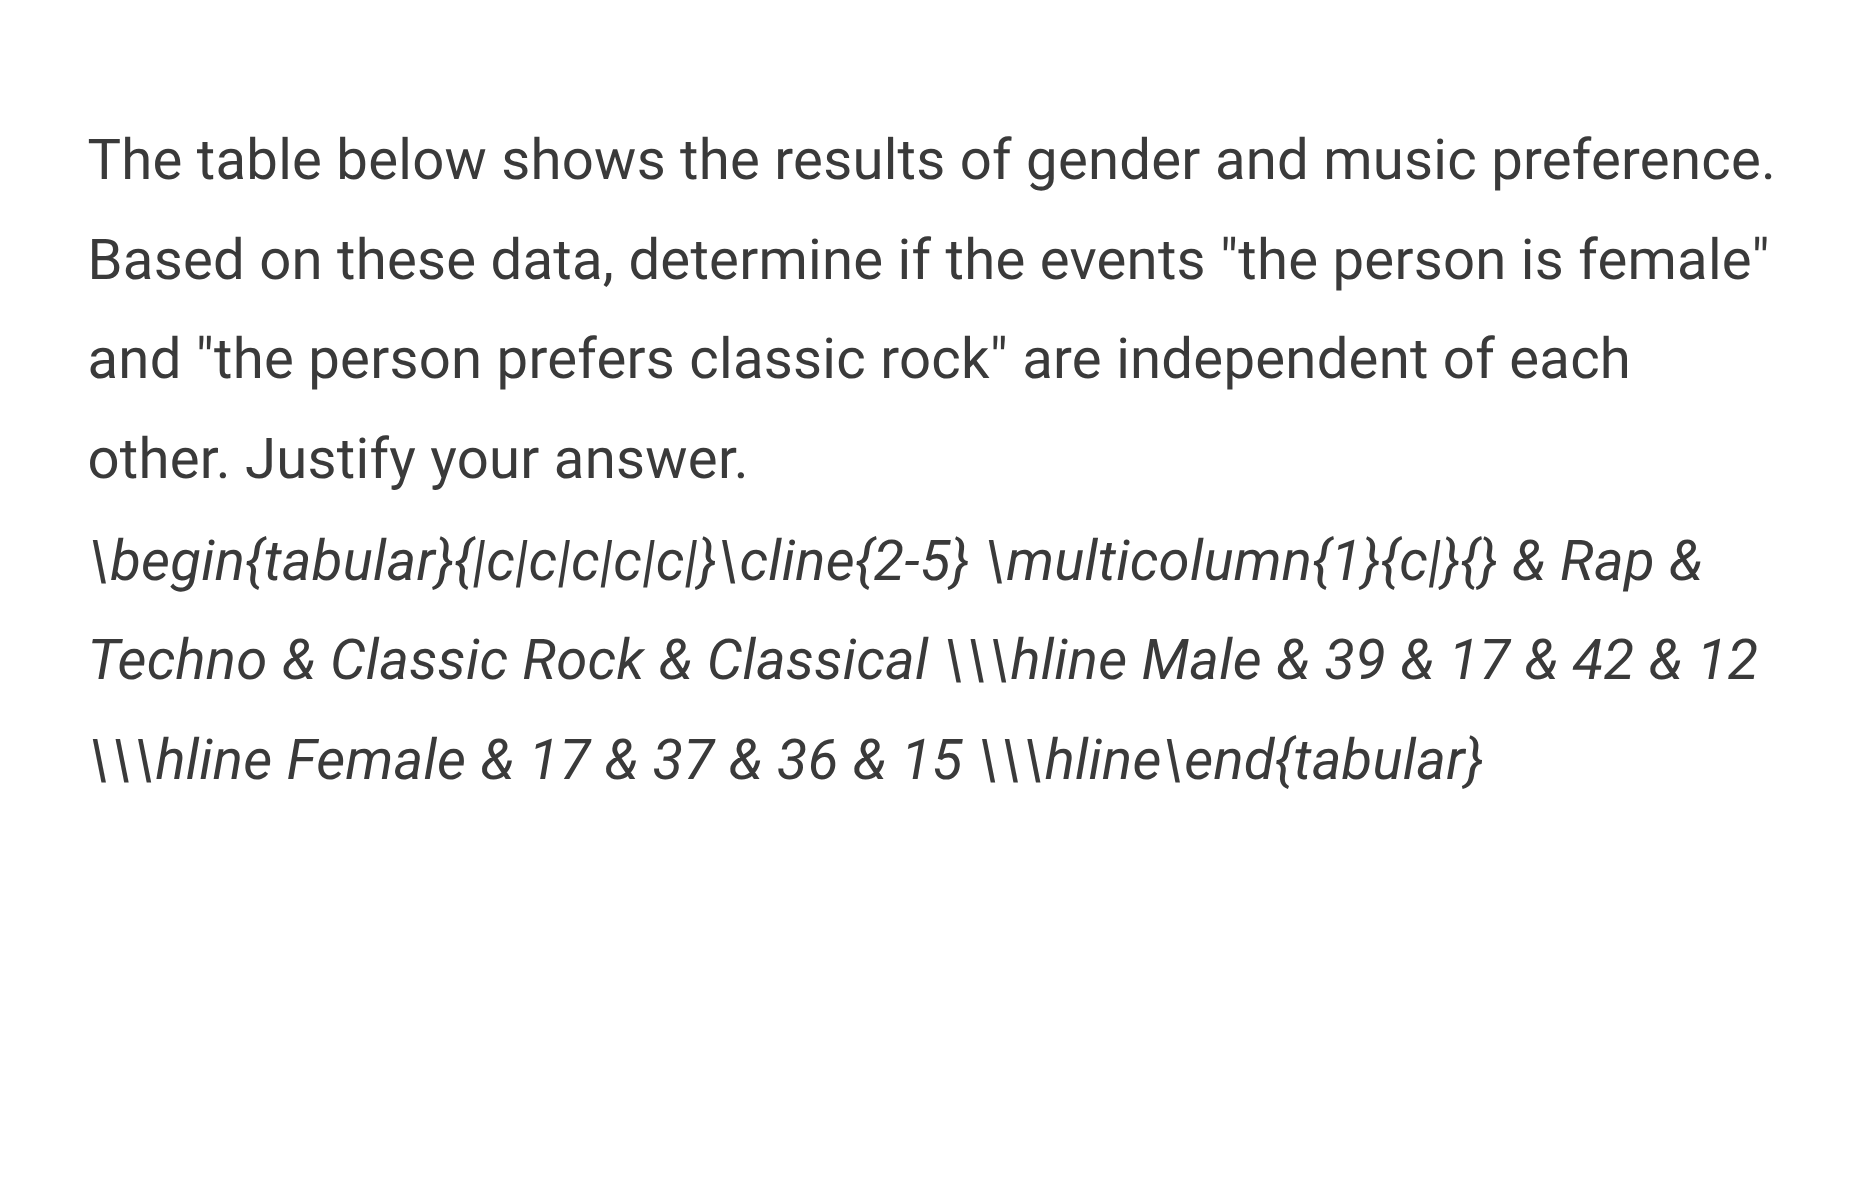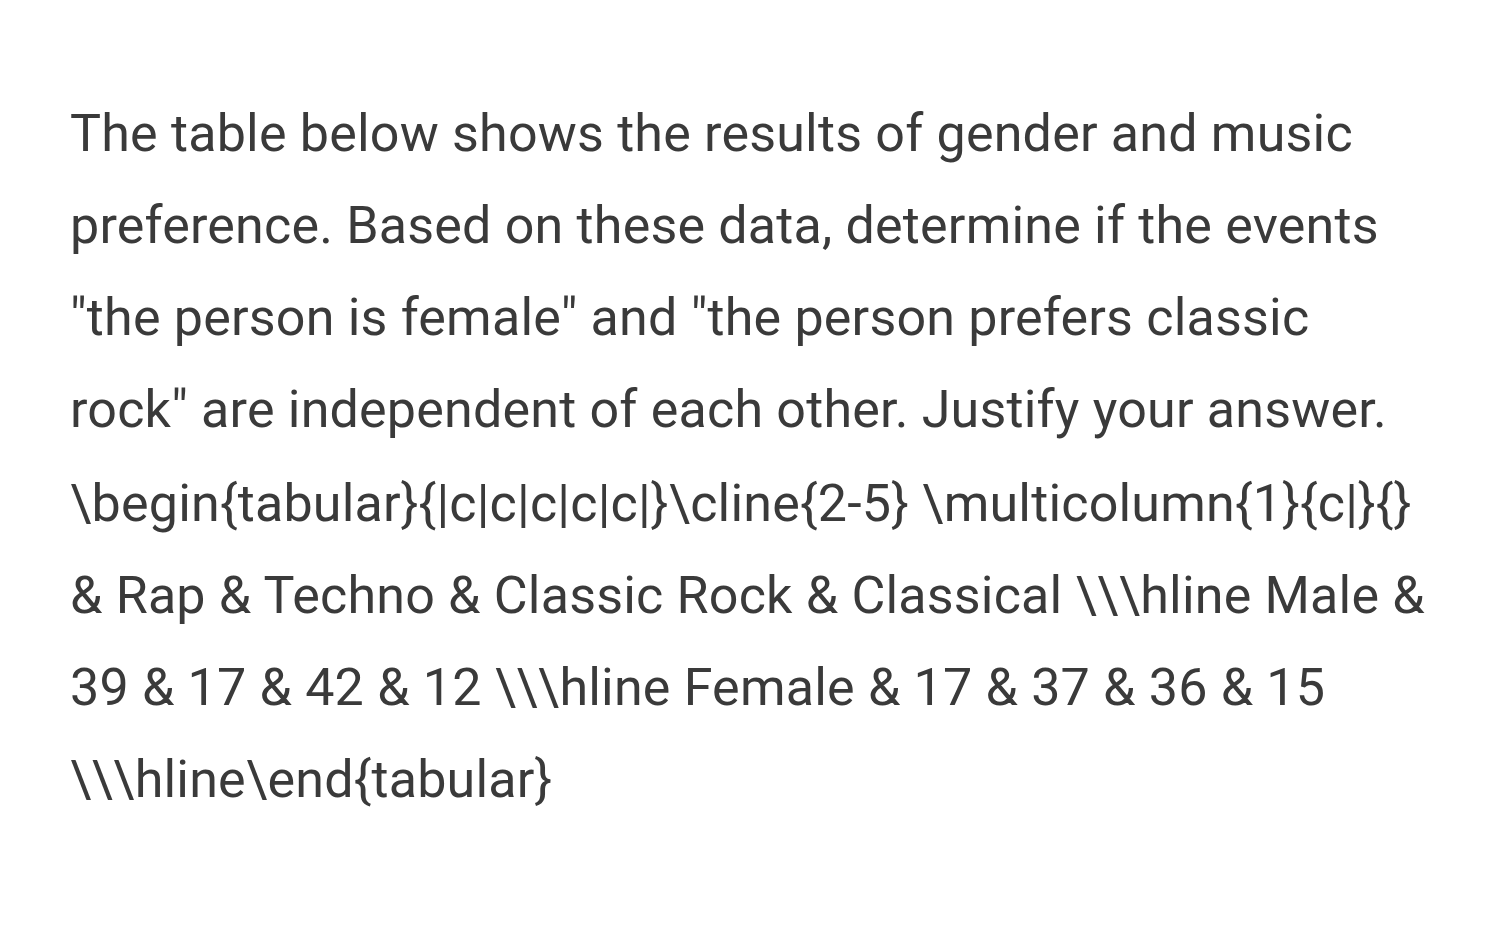--- a/index.html
+++ b/index.html
@@ -10,32 +10,33 @@
     html, body {
       width: 1500px;
       height: 952px;
       background: #ffffff;
       font-family: -apple-system, BlinkMacSystemFont, "Segoe UI", Roboto, Helvetica, Arial, sans-serif;
       color: #3a3a3a;
       overflow: hidden;
     }
     .content {
       padding: 88px 70px 0 70px;
-      font-size: 52px;
+      font-size: 45px;
       line-height: 1.77;
       letter-spacing: 0.2px;
       font-weight: 400;
     }
     .problem-text {
       margin-bottom: 0;
     }
     .latex-source {
       margin-top: 2px;
       word-wrap: break-word;
       overflow-wrap: break-word;
+      font-style: italic;
     }
   </style>
 </head>
 <body>
 
 <div class="content">
   <p class="problem-text">The table below shows the results of gender and music preference. Based on these data, determine if the events "the person is female" and "the person prefers classic rock" are independent of each other. Justify your answer.</p>
   <p class="latex-source">\begin{tabular}{|c|c|c|c|c|}\cline{2-5} \multicolumn{1}{c|}{} &amp; Rap &amp; Techno &amp; Classic Rock &amp; Classical \\\hline Male &amp; 39 &amp; 17 &amp; 42 &amp; 12 \\\hline Female &amp; 17 &amp; 37 &amp; 36 &amp; 15 \\\hline\end{tabular}</p>
 </div>
 

